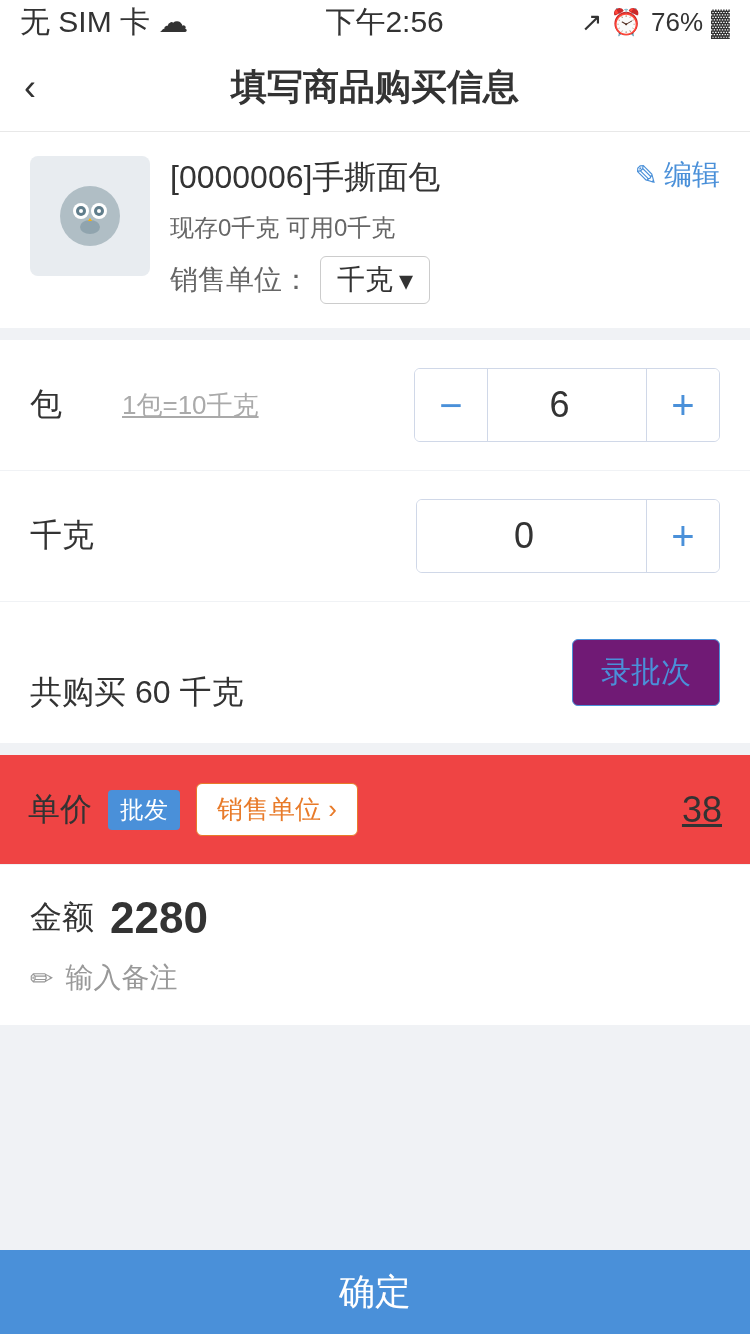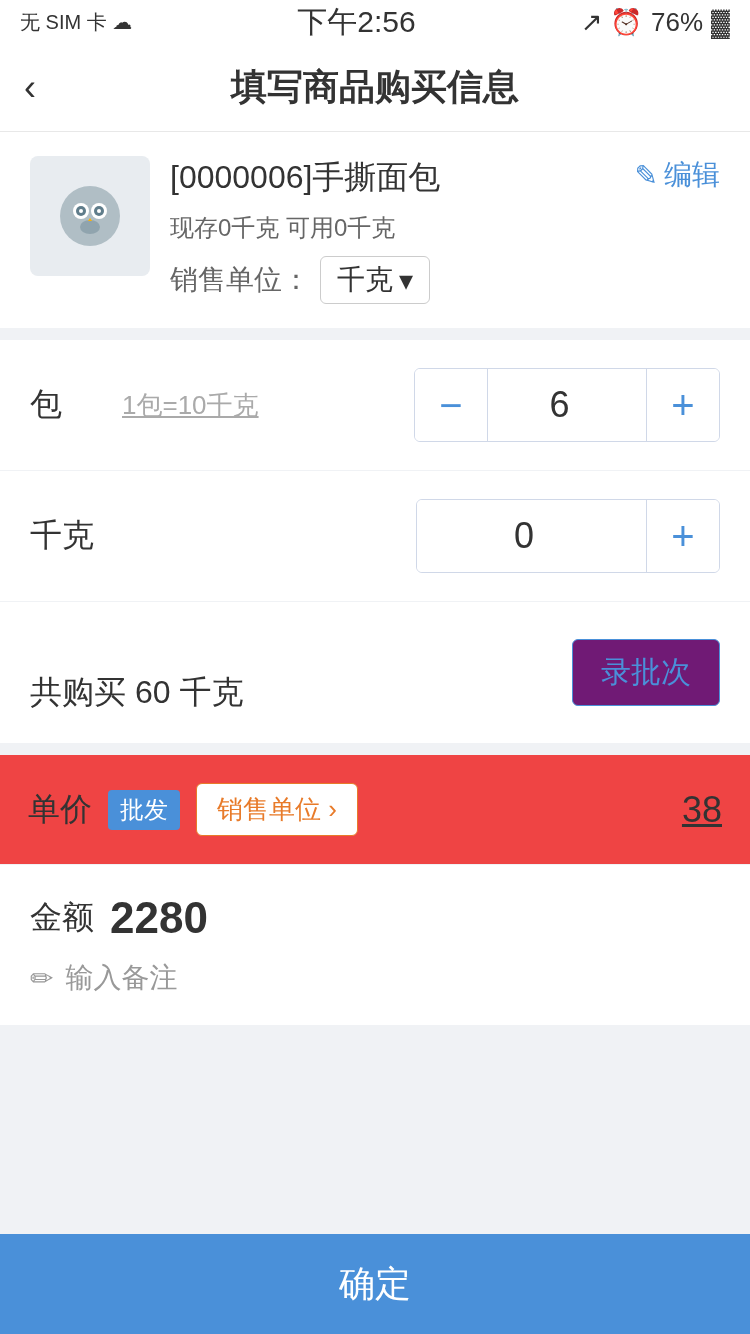--- a/index.html
+++ b/index.html
@@ -16,21 +16,21 @@
     
     .status-bar {
       height: 44px;
       background: #fff;
       display: flex;
       align-items: center;
       justify-content: space-between;
       padding: 0 20px;
       font-size: 28px;
     }
-    .status-left { display: flex; align-items: center; gap: 8px; font-size: 20px; }
+    .status-left { display: flex; align-items: center; gap: 8px; font-size: 30px; }
     .status-center { font-size: 30px; font-weight: 500; }
     .status-right { display: flex; align-items: center; gap: 8px; font-size: 26px; }
 
     
     .nav-bar {
       height: 88px;
       background: #fff;
       display: flex;
       align-items: center;
       justify-content: center;
@@ -235,21 +235,21 @@
 
     
     .spacer { flex: 1; background: #f0f2f5; }
 
     
     .confirm-btn {
       position: fixed;
       bottom: 0;
       left: 0;
       width: 750px;
-      height: 100px;
+      height: 84px;
       background: #4a90d9;
       color: #fff;
       font-size: 36px;
       font-weight: 500;
       display: flex;
       align-items: center;
       justify-content: center;
       cursor: pointer;
       border: none;
     }

